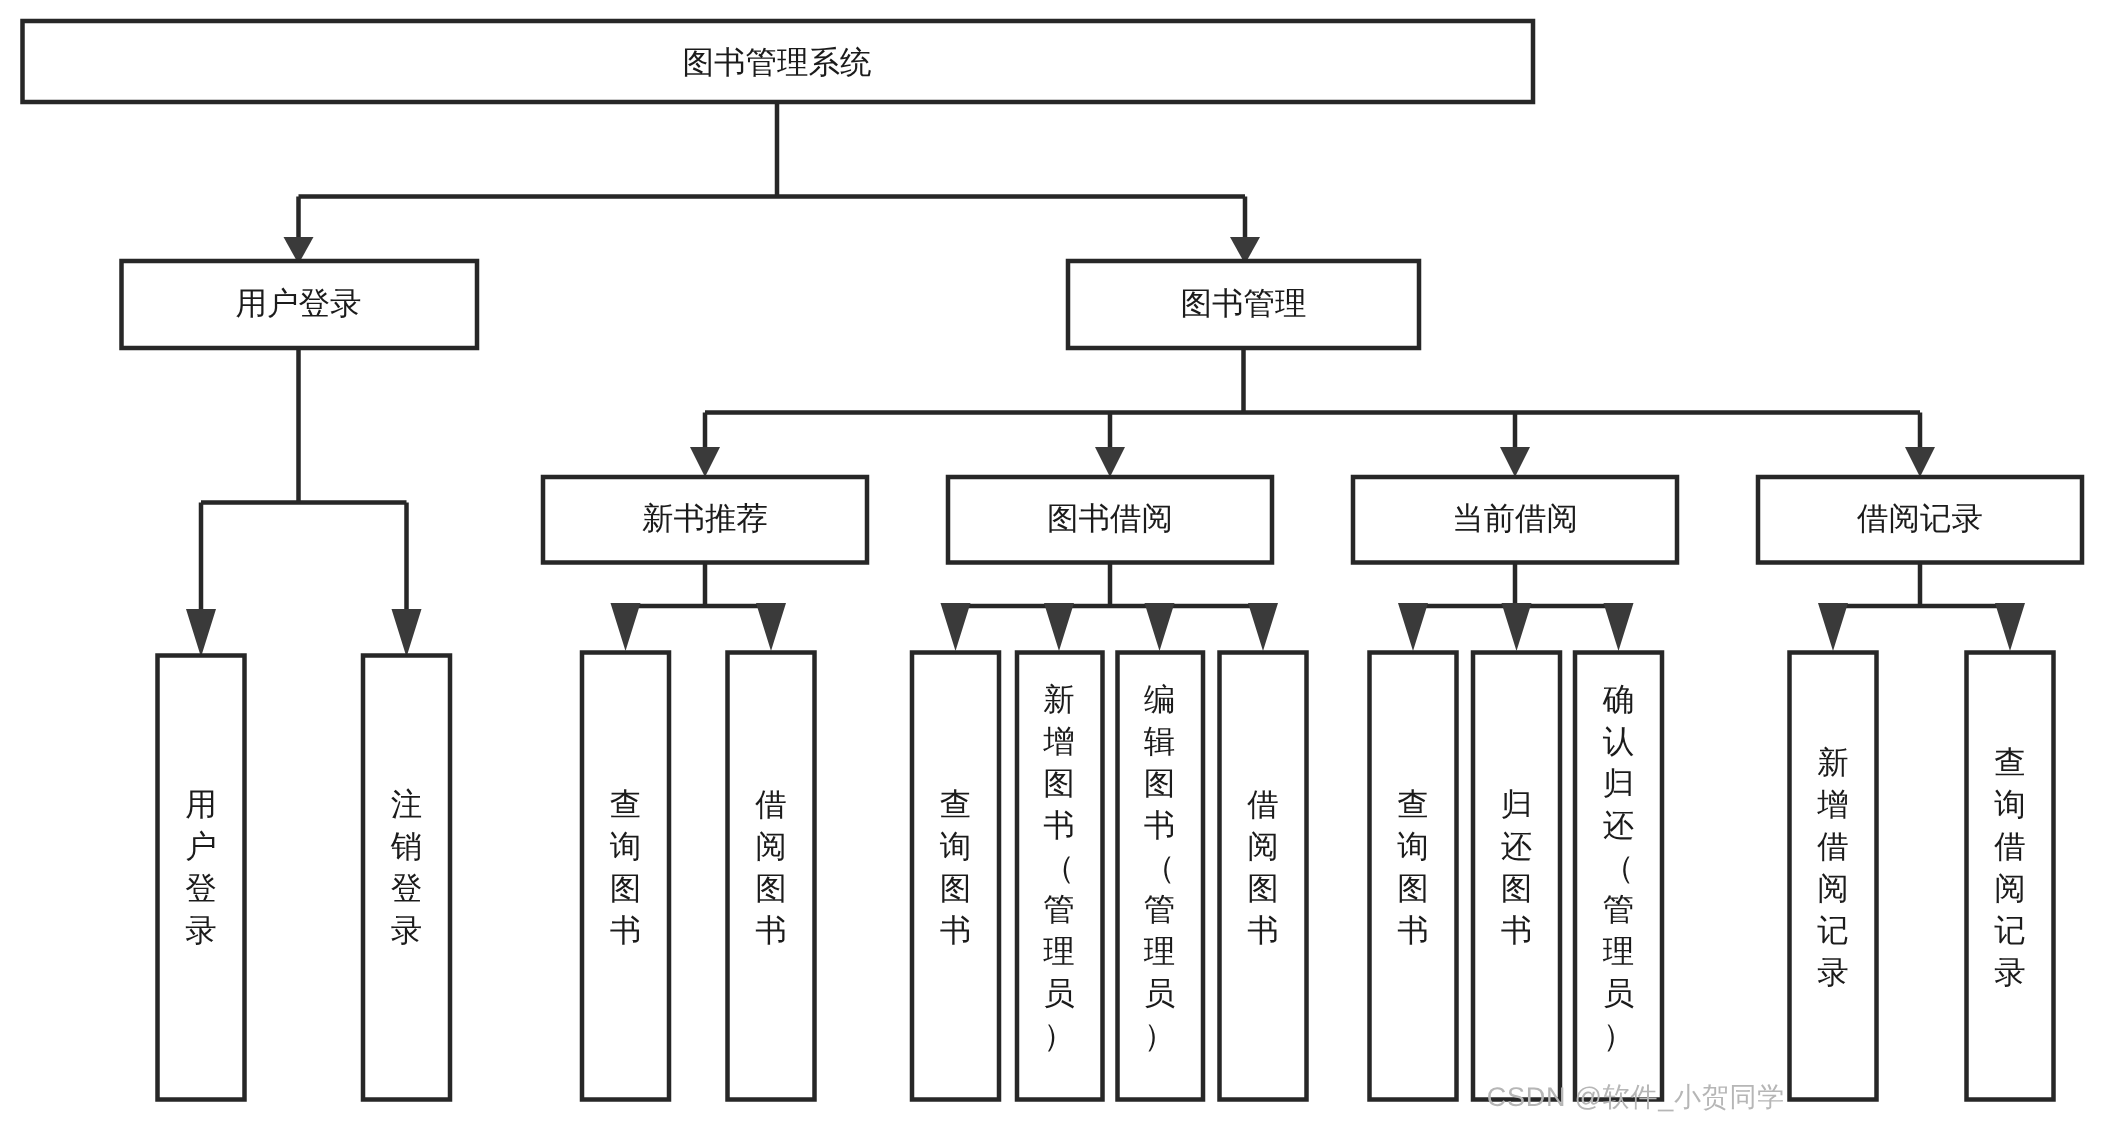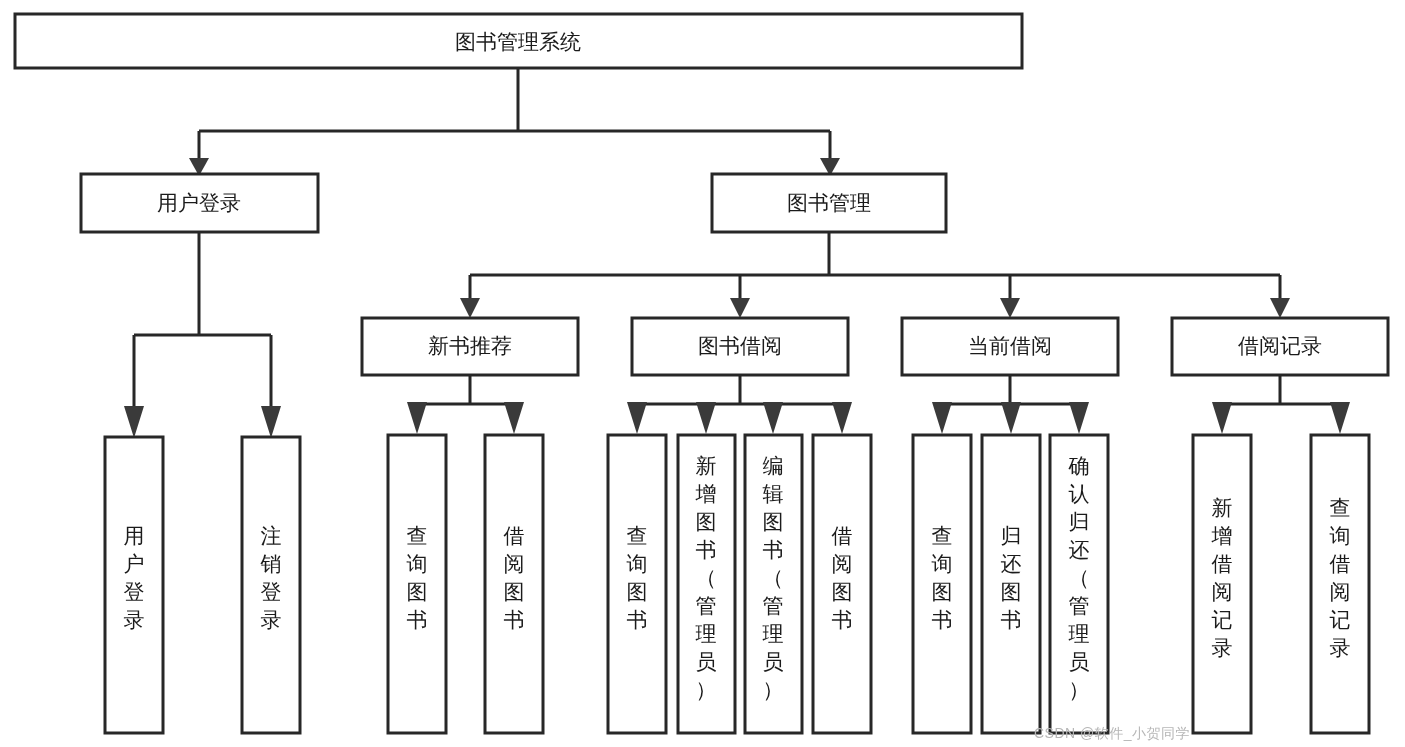--- a/index.html
+++ b/index.html
@@ -54,21 +54,21 @@
     font-family: "Liberation Sans", "DejaVu Sans", sans-serif;
     font-size: 21px;
     fill: #1b1b1b;
     text-anchor: middle;
   }
   .watermark {
     position: absolute;
     right: 8px;
     bottom: 4px;
     font-family: "Liberation Sans", "DejaVu Sans", sans-serif;
-    font-size: 14px;
+    font-size: 18px;
     color: #b6b6b6;
     letter-spacing: 0.5px;
     white-space: nowrap;
     user-select: none;
   }
 </style>
 </head>
 <body>
 
 <div id="diagram-root">

